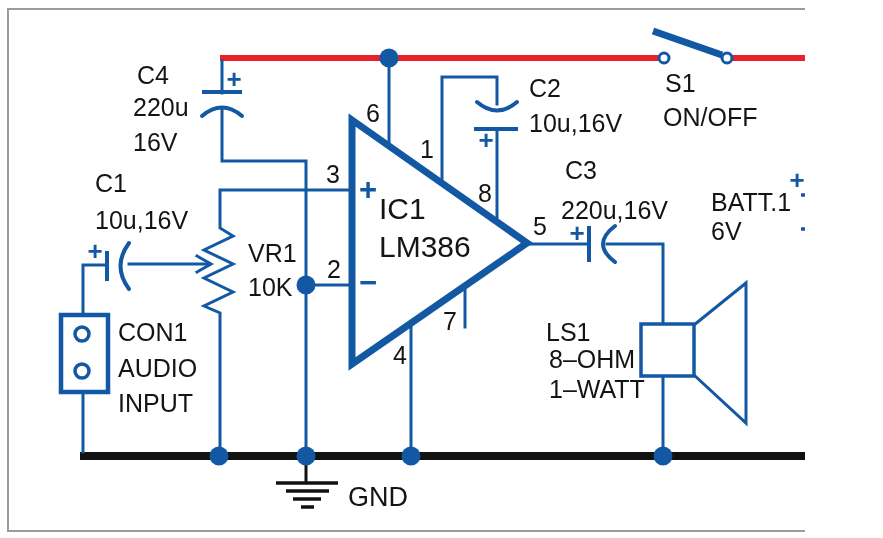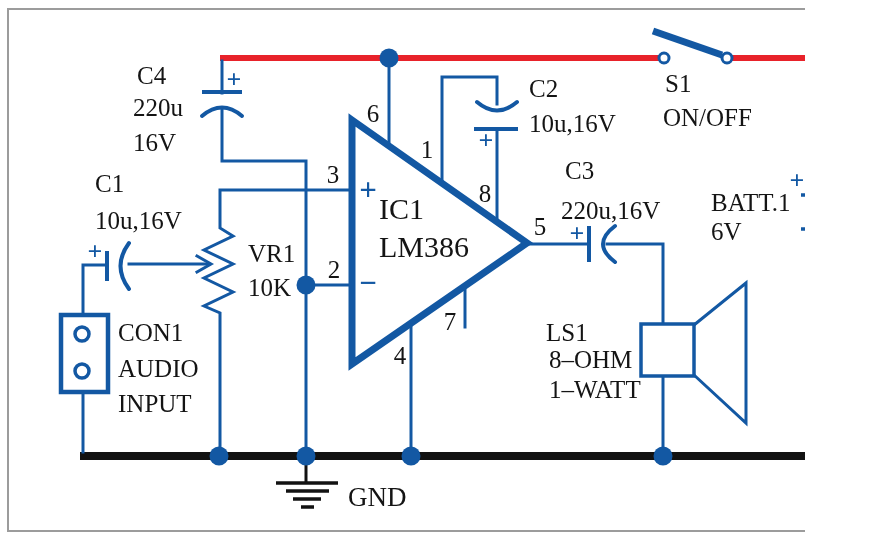--- a/index.html
+++ b/index.html
@@ -6,21 +6,21 @@
     --wire_blue:#1358a3;
     --rail_red:#e8222a;
     --rail_black:#121212;
     --text_black:#141414;
     --paper:#ffffff;
     --frame_gray:#9c9c9c;
   }
   html,body{margin:0;padding:0;background:#fff;}
   .canvas{
     position:relative;width:805px;height:538px;background:var(--paper);
-    font-family:Liberation Serif, serif;overflow:hidden;
+    font-family:Liberation Sans, sans-serif;overflow:hidden;
   }
   .frame{
     position:absolute;left:7px;top:8px;width:868px;height:524px;
     border:2.5px solid var(--frame_gray);background:var(--paper);box-sizing:border-box;
   }
   svg{position:absolute;left:0;top:0;}
   .wire{stroke:var(--wire_blue);stroke-width:3;fill:none;stroke-linecap:square;}
   .plate{stroke:var(--wire_blue);stroke-width:4;fill:none;stroke-linecap:butt;}
   .arc{stroke:var(--wire_blue);stroke-width:4;fill:none;stroke-linecap:round;}
   .sym{stroke:var(--wire_blue);fill:none;}

